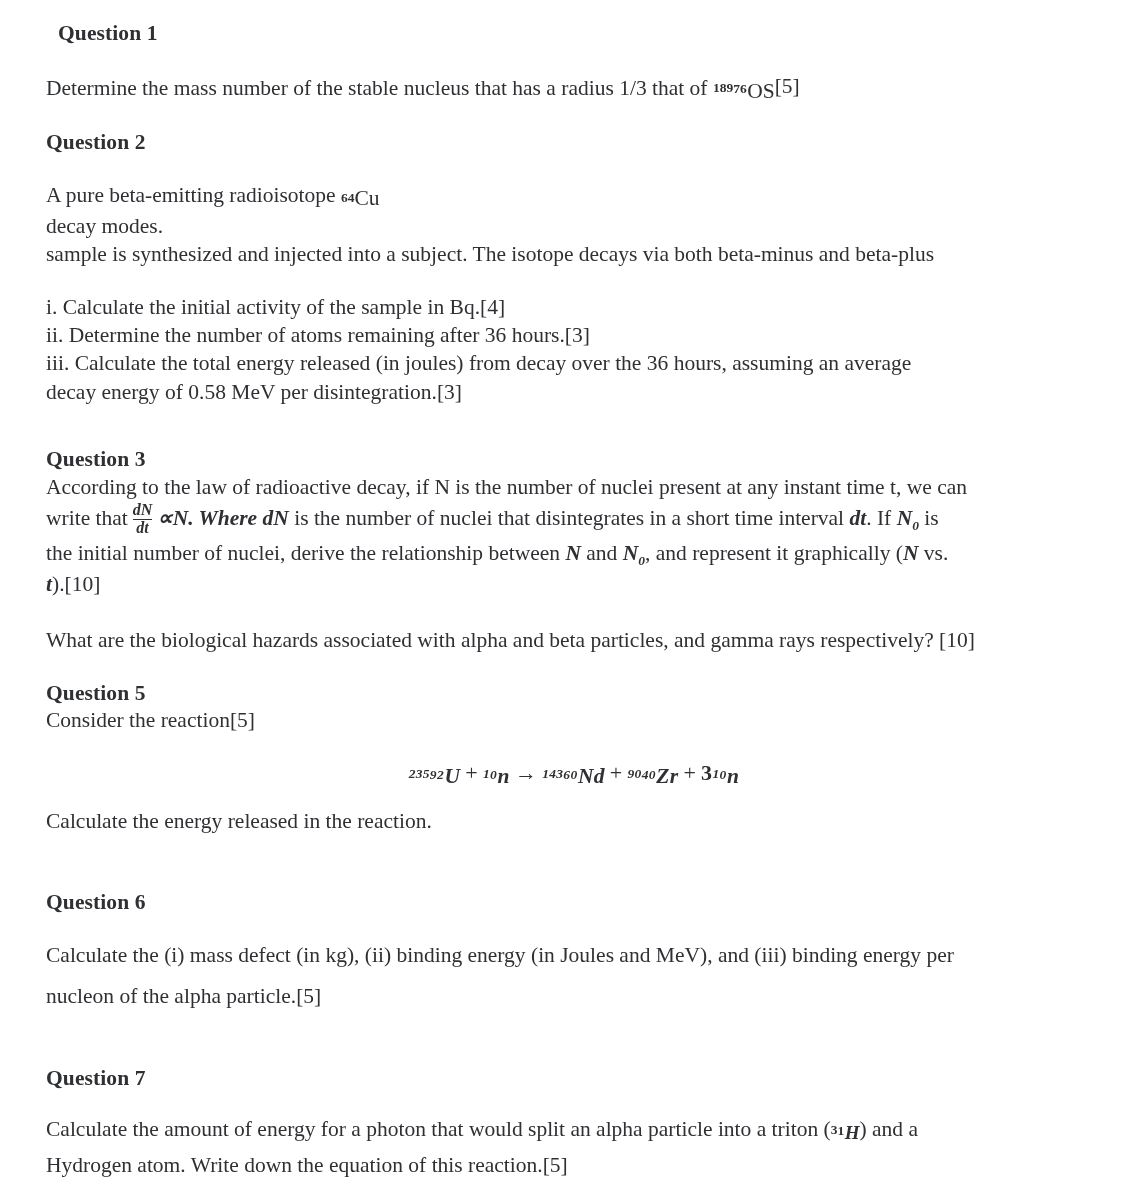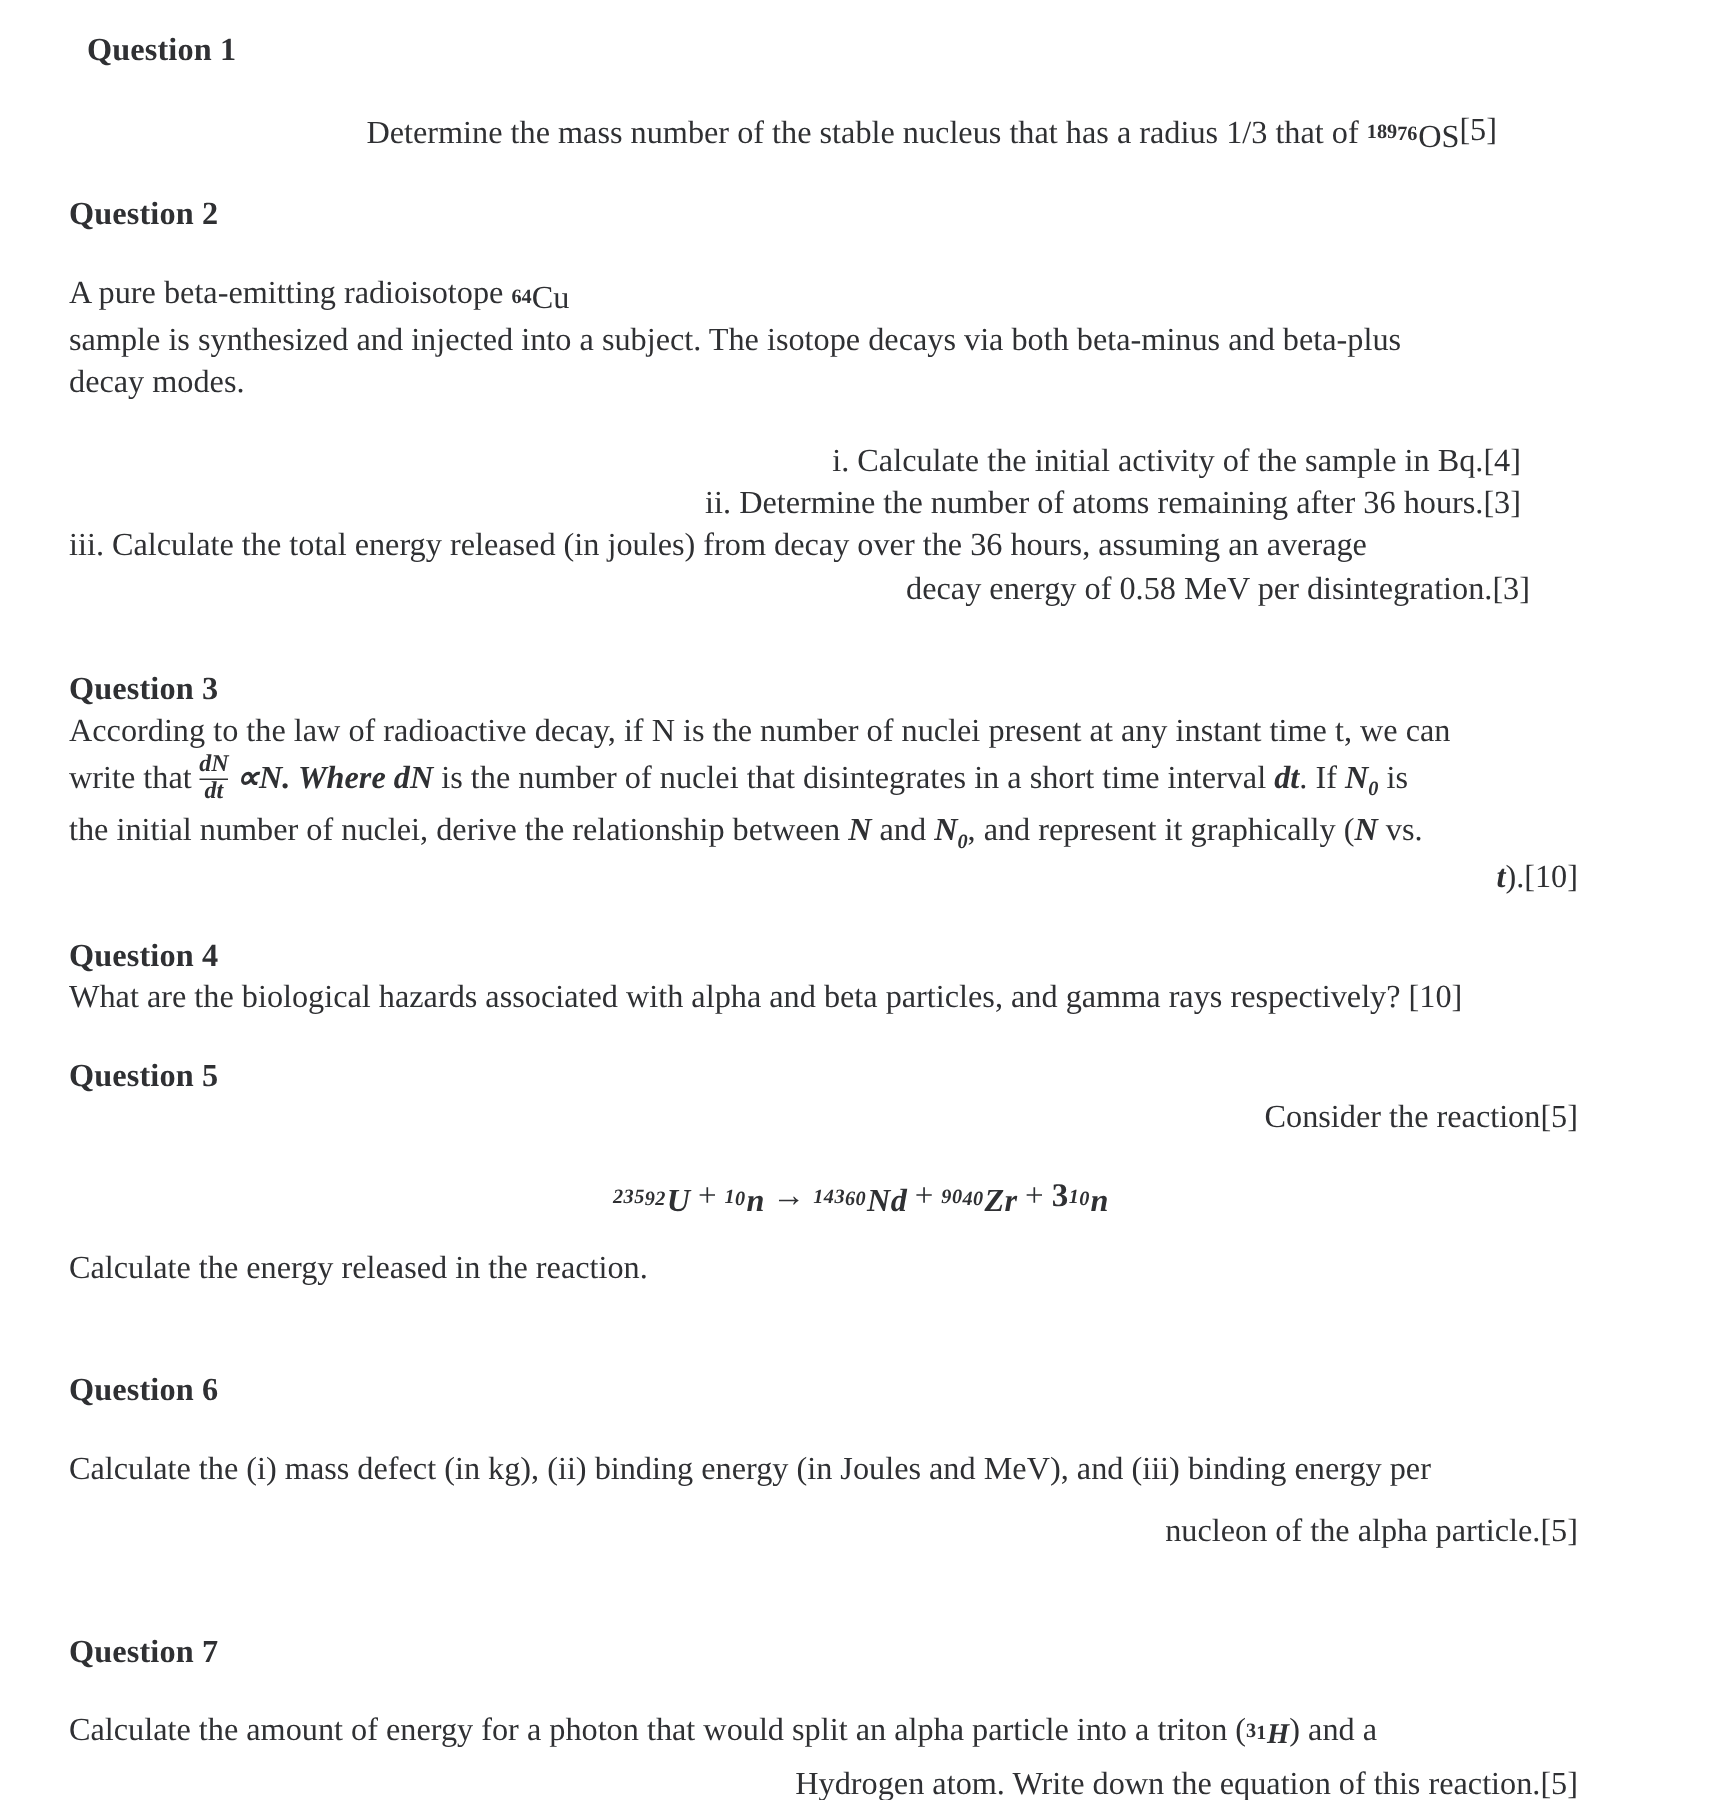--- a/index.html
+++ b/index.html
@@ -30,21 +30,21 @@
     letter-spacing: 0.1px;
   }
   .body-text {
     font-size: 21.5px;
     line-height: 1.32;
     text-align: left;
   }
   .row {
     display: flex;
     align-items: flex-start;
-    justify-content: flex-end;
+    justify-content: flex-start;
   }
   .row .txt { flex: 0 1 auto; }
   .mark {
     font-size: 21.5px;
     white-space: nowrap;
     flex: 0 0 auto;
   }
   
   .nuclide {
     display: inline-flex;
@@ -132,22 +132,22 @@
 
   <div style="height:26px"></div>
   <div class="body-text">
     <div>
       <span>A pure beta-emitting radioisotope</span>
       <span class="nuclide">
           <sup class="sup-small">64</sup>
           <span class="sym">Cu</span>
         </span>
     </div>
+    <div>decay modes.</div>
     <div>sample is synthesized and injected into a subject. The isotope decays via both beta-minus and beta-plus</div>
-    <div>decay modes.</div>
   </div>
 
   <div style="height:24px"></div>
   <div class="body-text">
     <div class="row">
       <span class="txt">i. Calculate the initial activity of the sample in Bq.</span>
       <span class="mark" style="margin-right:88px">[4]</span>
     </div>
     <div class="row">
       <span class="txt">ii. Determine the number of atoms remaining after 36 hours.</span>
@@ -183,21 +183,20 @@
       <span class="it"><span>N</span><sub class="sub-small">0</sub></span><span>, and represent it graphically (</span><span class="it">N</span>
       <span>vs.</span>
     </div>
     <div class="row">
       <span class="txt"><span class="it">t</span><span>).</span></span>
       <span class="mark" style="margin-right:50px">[10]</span>
     </div>
   </div>
 
   <div style="height:26px"></div>
-  <div class="q-head">Question 4</div>
   <div class="body-text">What are the biological hazards associated with alpha and beta particles, and gamma rays respectively? [10]</div>
 
   <div style="height:28px"></div>
   <div class="q-head">Question 5</div>
   <div class="row body-text">
     <span class="txt">Consider the reaction</span>
     <span class="mark" style="margin-right:50px">[5]</span>
   </div>
 
   <div style="height:26px"></div>

